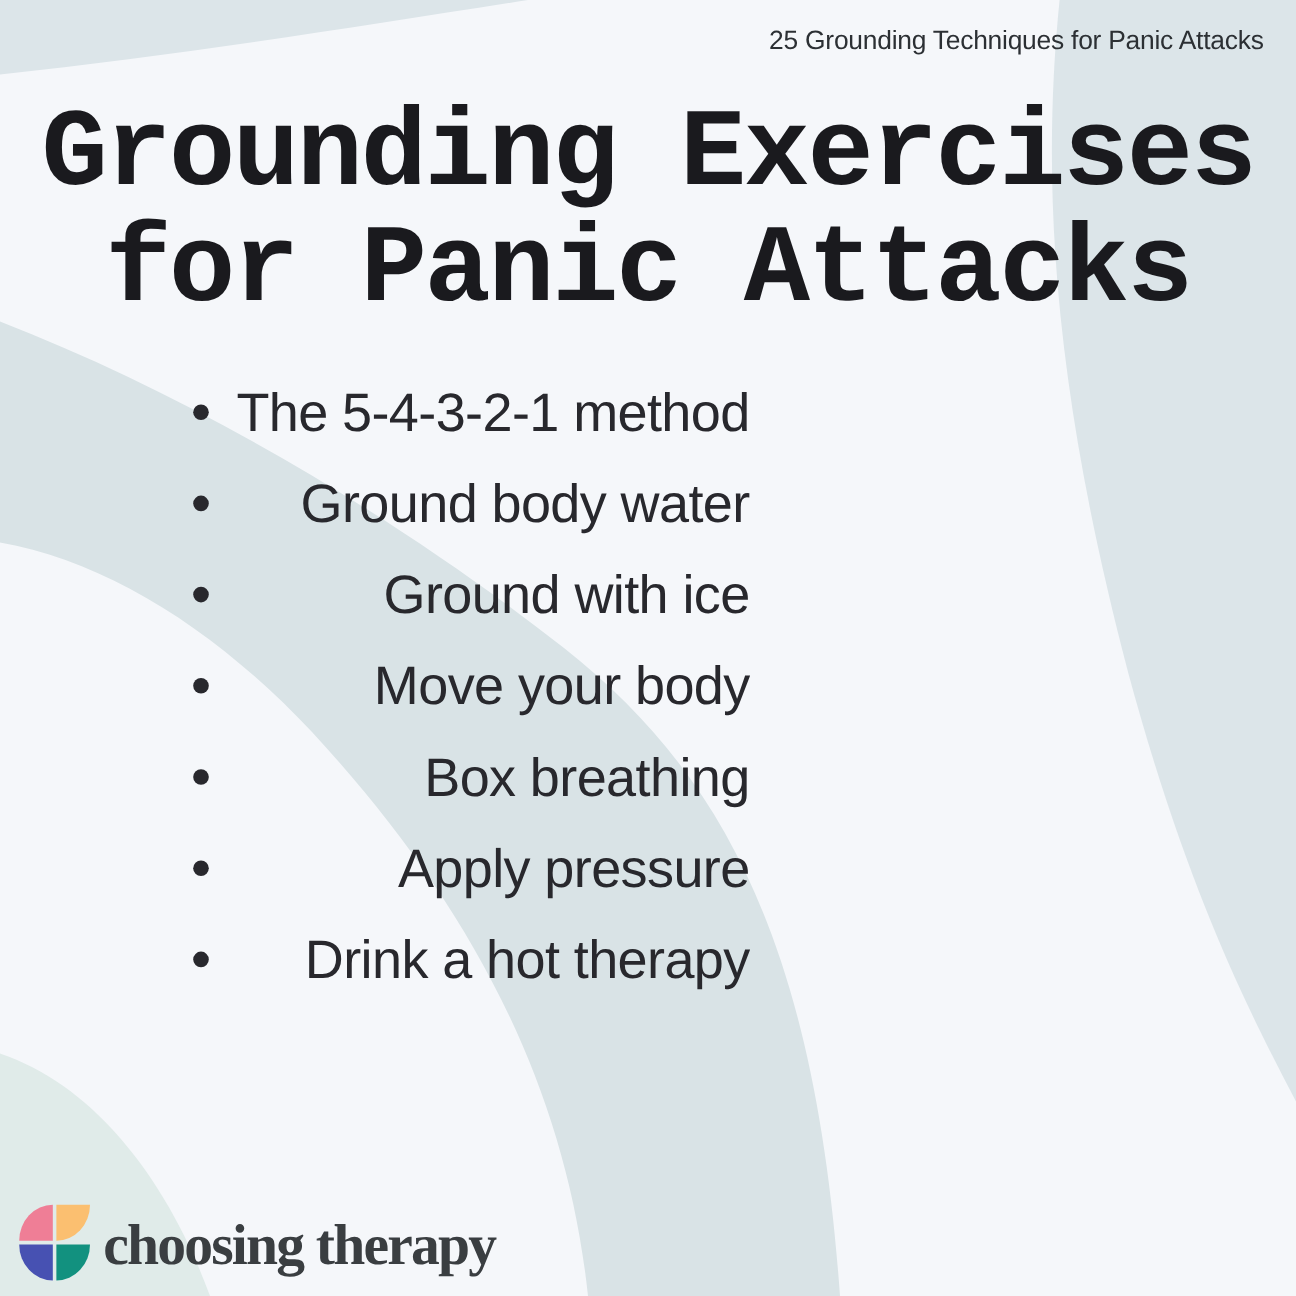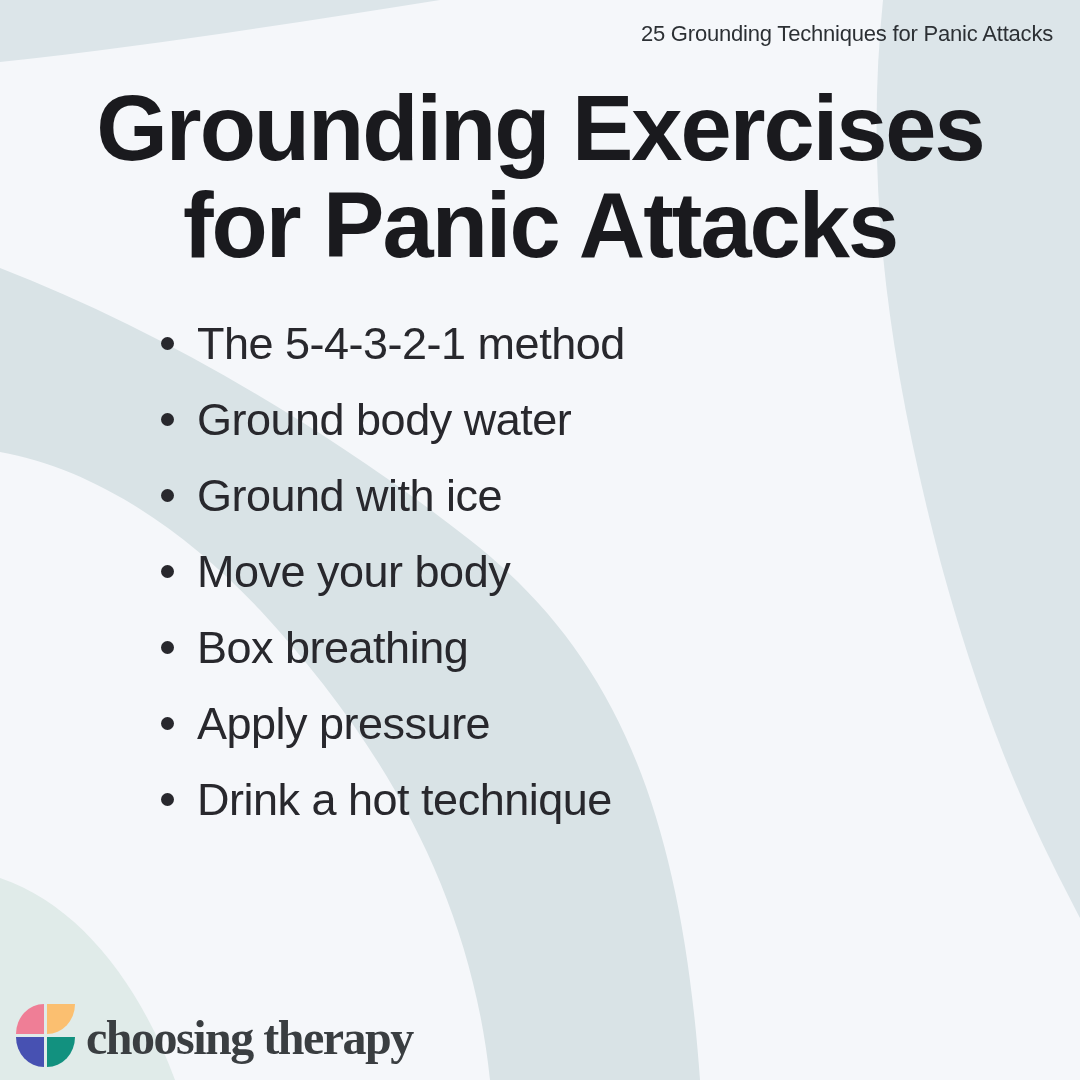--- a/index.html
+++ b/index.html
@@ -27,21 +27,21 @@
     color: #2c3034;
     white-space: nowrap;
     text-align: right;
   }
   .title {
     position: absolute;
     top: 80px; left: 0;
     width: 1080px;
     margin: 0;
     text-align: center;
-    font-family: Liberation Sans, sans-serif;
+    font-family: Liberation Mono, monospace;
     font-weight: 700;
     font-size: 92px;
     line-height: 97px;
     letter-spacing: -2px;
     color: #1a1a1e;
   }
   .techniques {
     position: absolute;
     left: 197px; top: 320px;
     margin: 0; padding: 0;
@@ -49,20 +49,21 @@
   }
   .techniques li {
     position: relative;
     height: 47px;
     line-height: 47px;
     margin-bottom: 29px;
     font-size: 45px;
     letter-spacing: -0.5px;
     color: #28282d;
     white-space: nowrap;
+    text-align: right;
   }
   .dot {
     position: absolute;
     left: -36px; top: 17px;
     width: 13px; height: 13px;
     border-radius: 50%;
     background: #28282d;
   }
   .logo-icon {
     position: absolute;
@@ -107,21 +108,21 @@
 
   <h1 class="title"><span>Grounding Exercises</span><br><span>for Panic Attacks</span></h1>
 
   <ul class="techniques">
     <li><span class="dot"></span><span>The 5-4-3-2-1 method</span></li>
     <li><span class="dot"></span><span>Ground body water</span></li>
     <li><span class="dot"></span><span>Ground with ice</span></li>
     <li><span class="dot"></span><span>Move your body</span></li>
     <li><span class="dot"></span><span>Box breathing</span></li>
     <li><span class="dot"></span><span>Apply pressure</span></li>
-    <li><span class="dot"></span><span>Drink a hot technique</span></li>
+    <li><span class="dot"></span><span>Drink a hot therapy</span></li>
   </ul>
 
   <div class="logo-icon">
     <div class="petal tl" style="background: rgb(239, 126, 150);"></div>
     <div class="petal tr" style="background: rgb(251, 191, 112);"></div>
     <div class="petal bl" style="background: rgb(71, 81, 178);"></div>
     <div class="petal br" style="background: rgb(18, 145, 127);"></div>
   </div>
 
   <div class="wordmark">choosing therapy</div>

